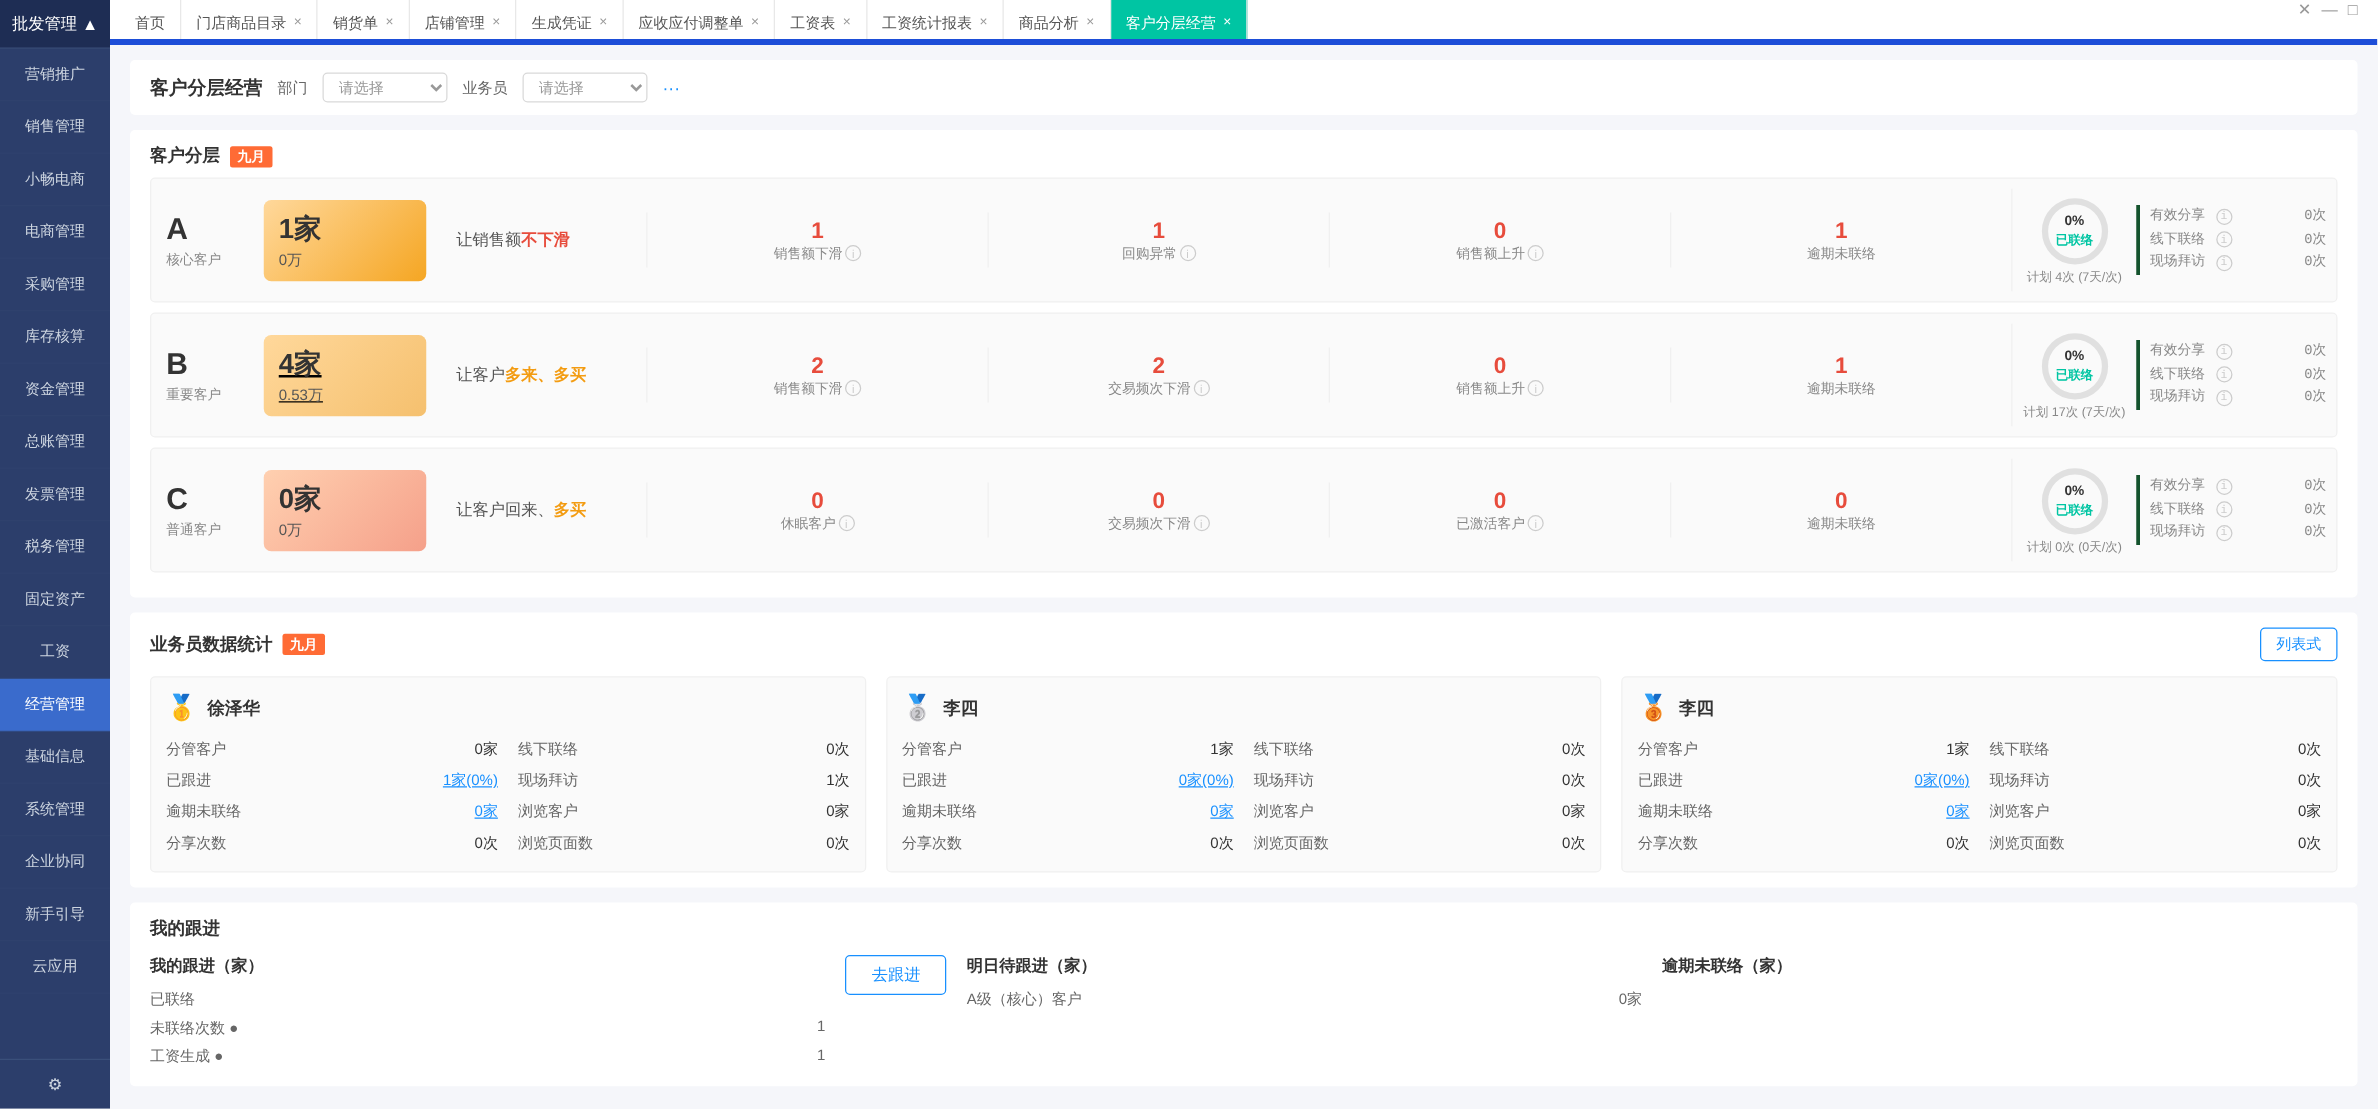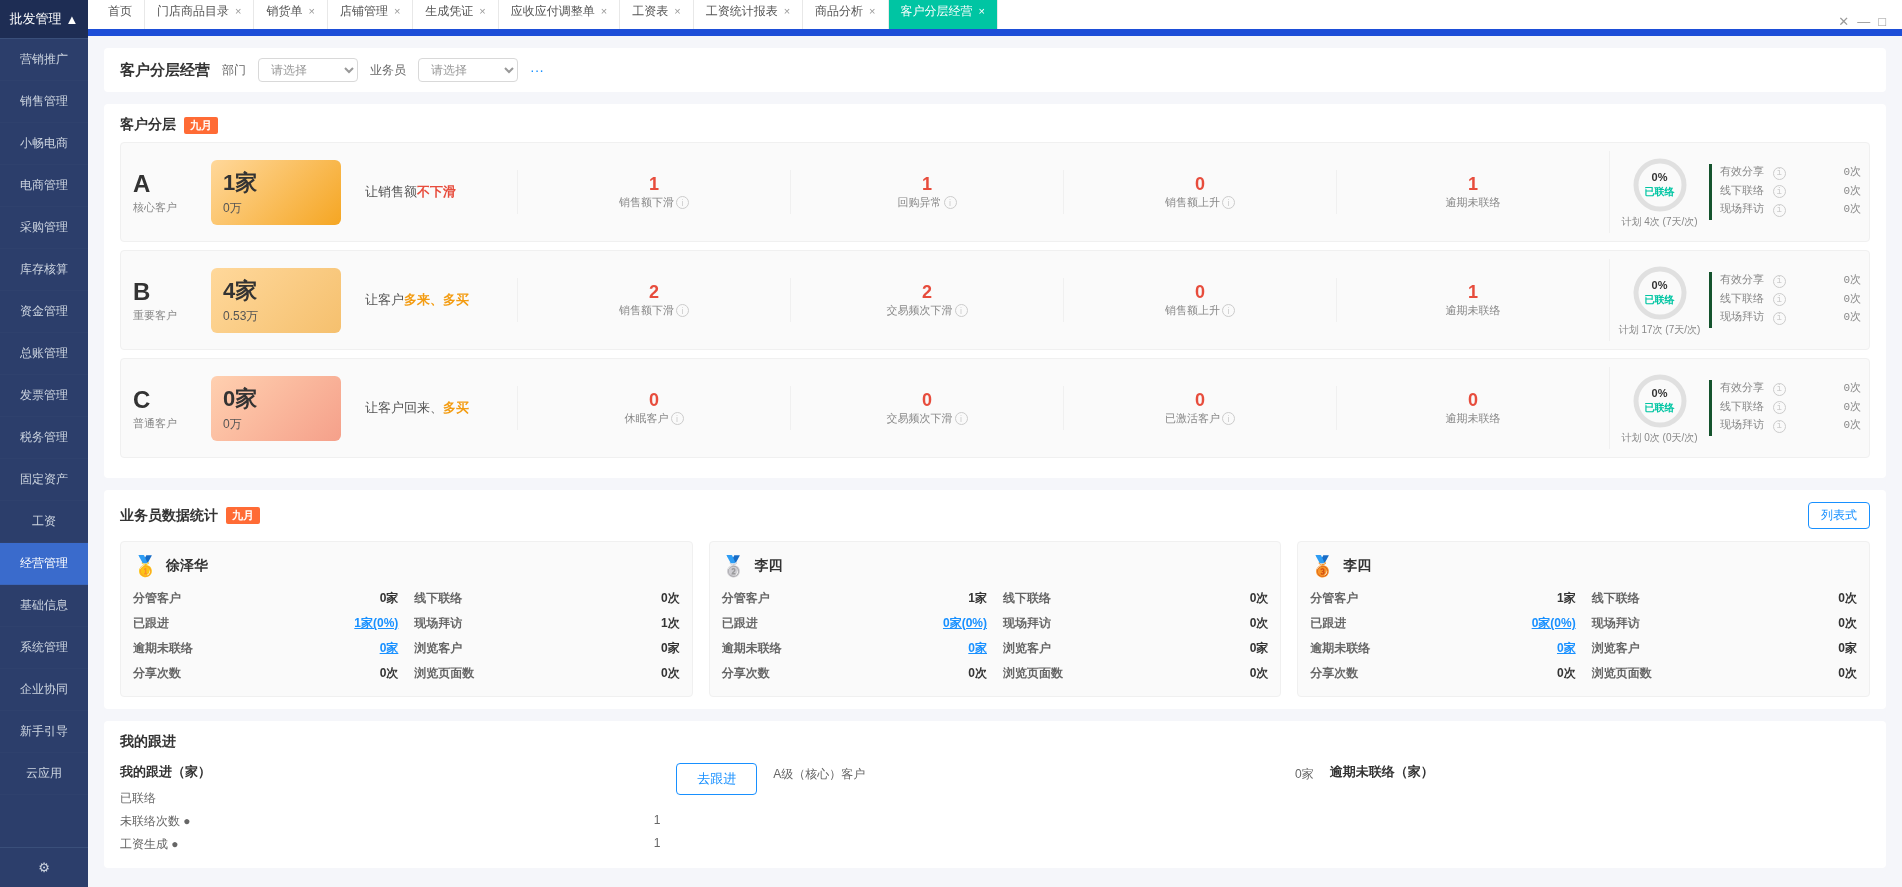--- a/index.html
+++ b/index.html
@@ -51,23 +51,23 @@
     .main-area {
       flex: 1;
       display: flex;
       flex-direction: column;
       overflow: hidden;
     }
 
     
     .tab-bar {
       background: #fff;
-      border-bottom: 7px solid #1d4ed8;
-      display: flex;
-      align-items: flex-end;
+      border-bottom: 5px solid #1d4ed8;
+      display: flex;
+      align-items: flex-start;
       height: 36px;
       padding: 0 8px;
       flex-shrink: 0;
       overflow-x: auto;
       white-space: nowrap;
     }
     .tab-item {
       display: inline-flex;
       align-items: center;
       padding: 0 12px;
@@ -188,21 +188,21 @@
     }
     .tier-name { font-size: 11px; color: #888; margin-top: 2px; }
 
     .tier-count-block {
       width: 130px;
       padding: 8px 12px;
       border-radius: 6px;
       margin-right: 16px;
     }
     .tier-count-block.a-bg { background: linear-gradient(135deg, #ffd89b, #f5a623); }
-    .tier-count-block.b-bg { background: linear-gradient(135deg, #ffd89b, #f5c06e); }
+    .tier-count-block.b-bg { background: linear-gradient(135deg, #ffd89b, #f5c06e); text-decoration: underline; }
     .tier-count-block.c-bg { background: linear-gradient(135deg, #ffd0b0, #f5a08a); }
 
     .tier-count { font-size: 22px; font-weight: bold; color: #333; }
     .tier-amount { font-size: 12px; color: #555; margin-top: 2px; }
 
     .tier-suggestion {
       width: 160px;
       font-size: 13px;
       color: #555;
       padding: 0 8px;
@@ -334,21 +334,20 @@
       display: grid;
       grid-template-columns: 1fr 1fr;
       gap: 4px 16px;
     }
     .person-stat-row {
       display: flex;
       justify-content: space-between;
       font-size: 12px;
       color: #666;
       padding: 2px 0;
-      font-weight: bold;
     }
     .person-stat-value {
       color: #333;
     }
     .person-stat-value.link {
       color: #1890ff;
       text-decoration: underline;
       cursor: pointer;
     }
 
@@ -830,20 +829,21 @@
               <div class="follow-row">
                 <span>工资生成 ●</span>
                 <span>1</span>
               </div>
             </div>
         </div>
         <div style="display:flex;align-items:center;justify-content:center;">
           <button class="go-follow-btn">去跟进</button>
         </div>
         <div>
+          <div class="follow-block-title">明日待跟进（家）</div>
           <div id="tomorrow-follow-rows">
               <div class="follow-row">
                 <span>A级（核心）客户</span>
                 <span>0家</span>
               </div>
             </div>
         </div>
         <div>
           <div class="follow-block-title">逾期未联络（家）</div>
           <div id="overdue-follow-rows"></div>

